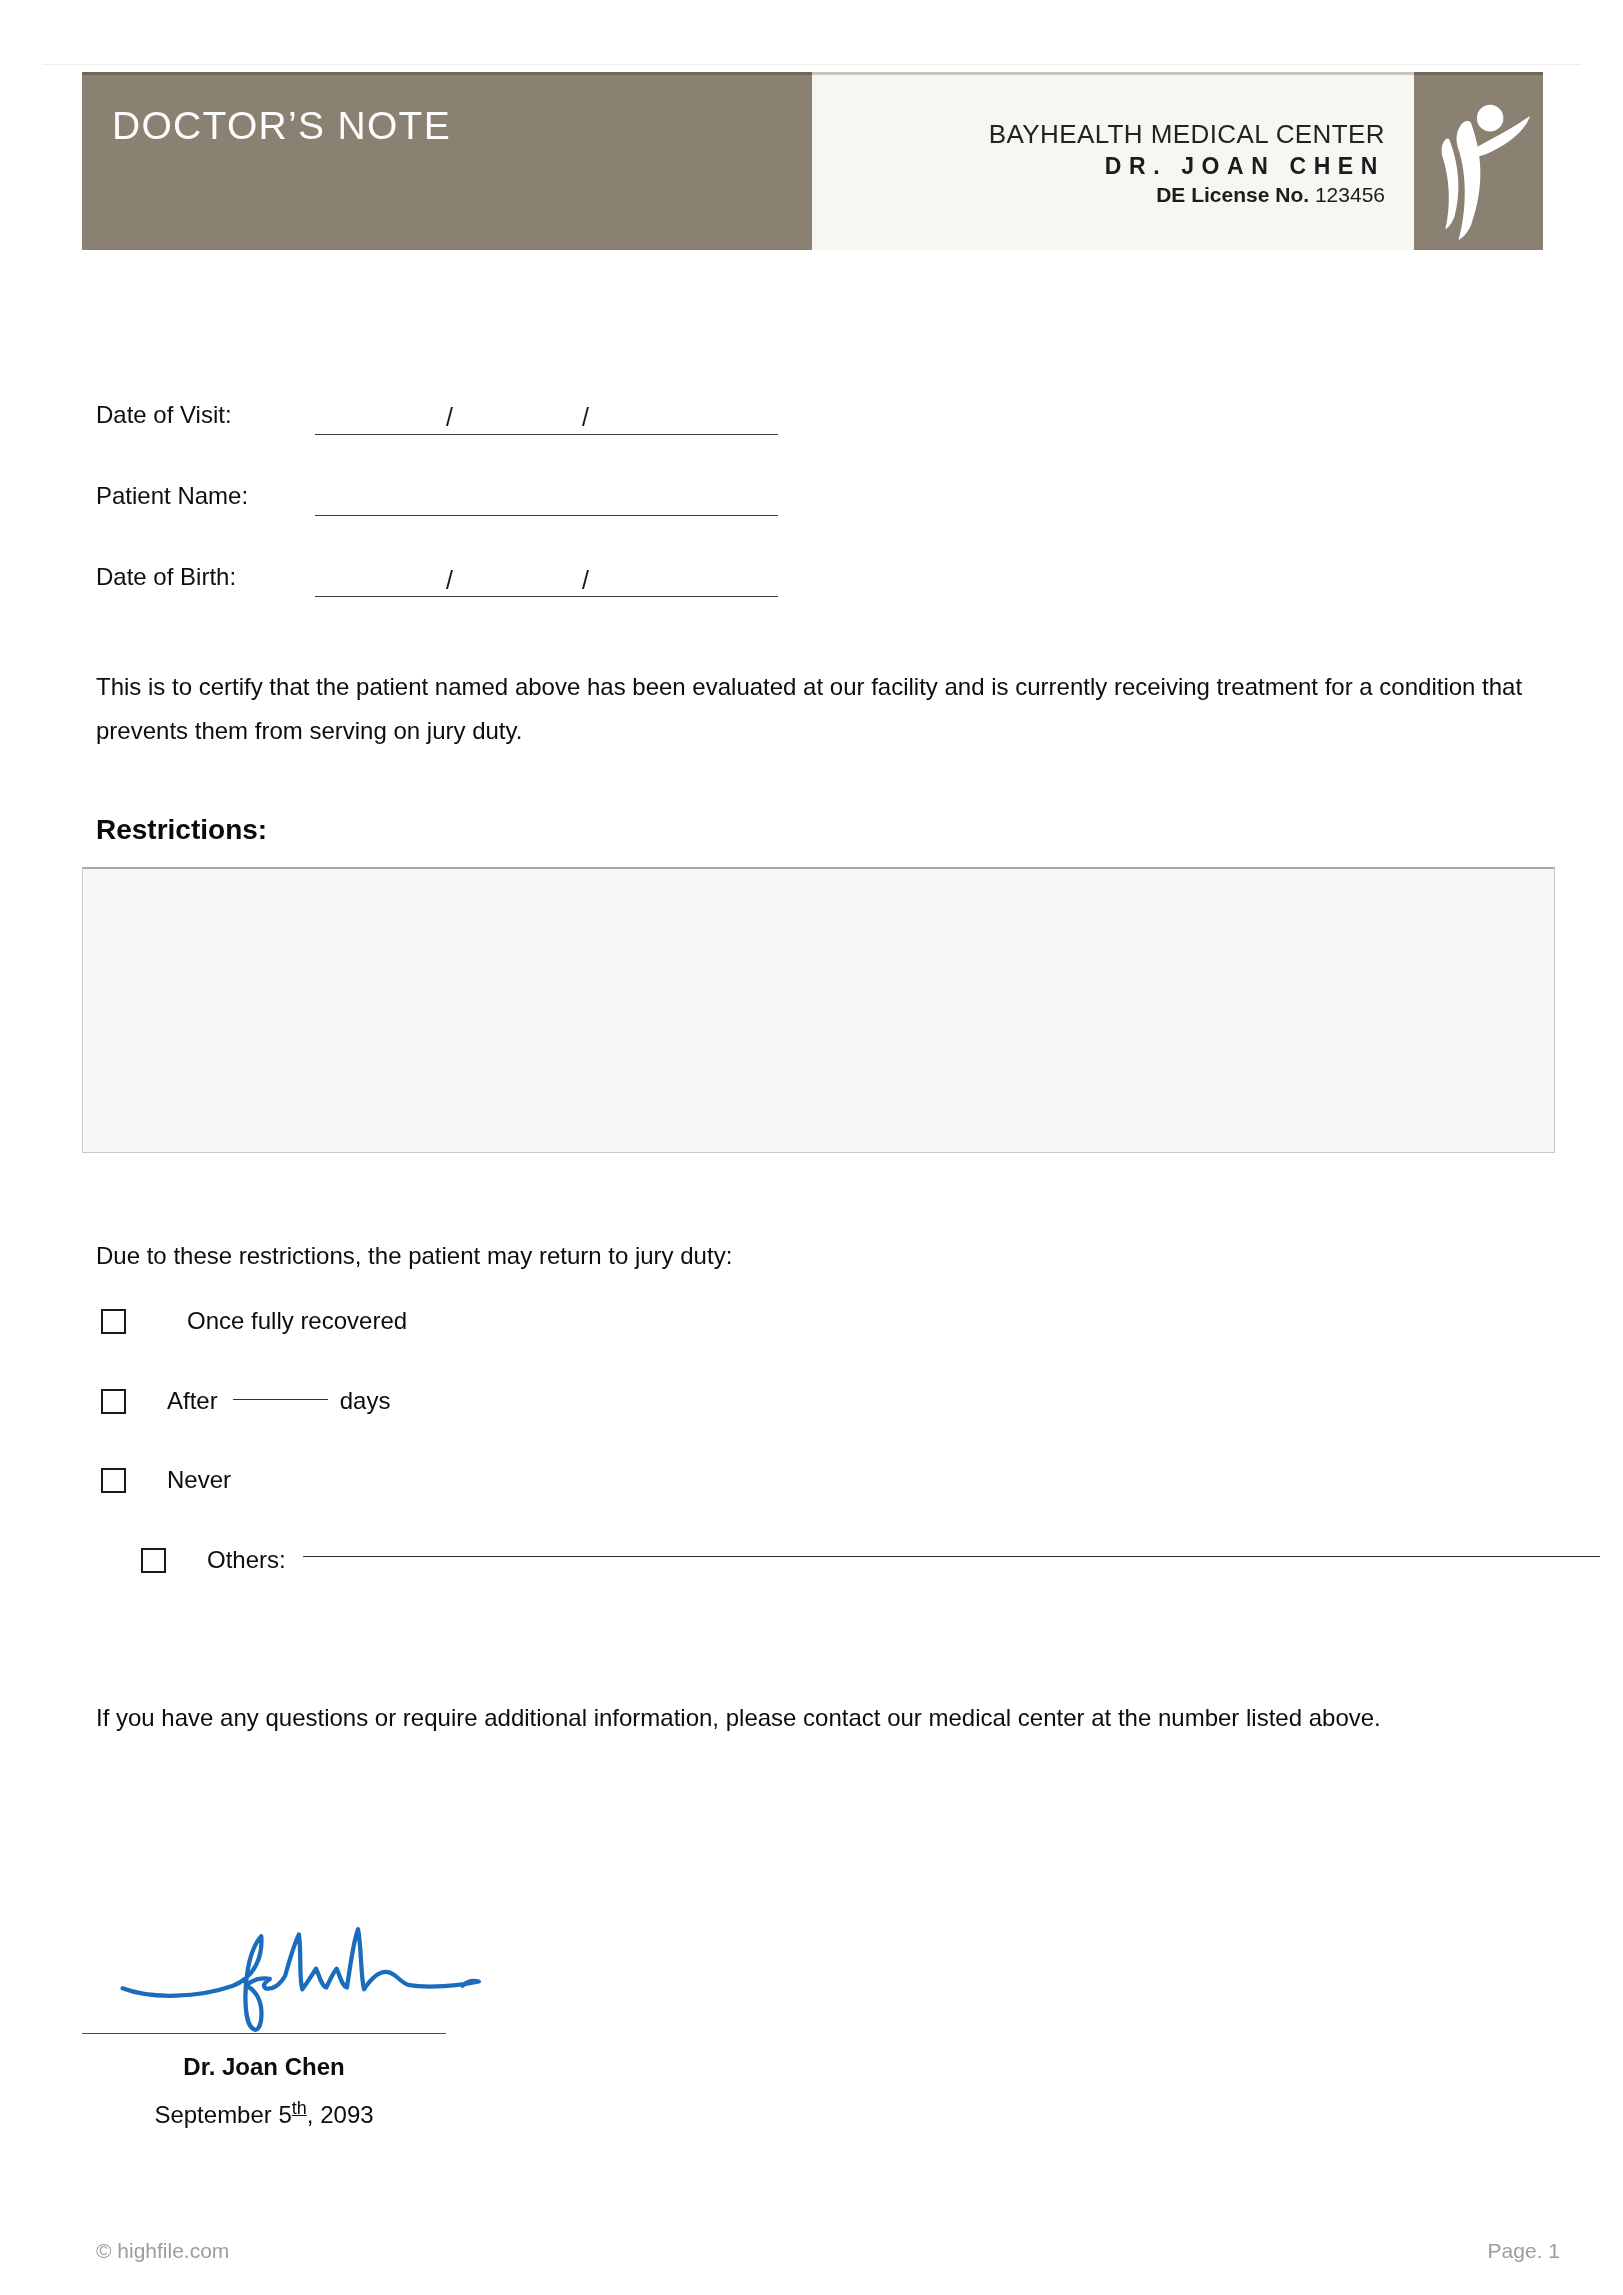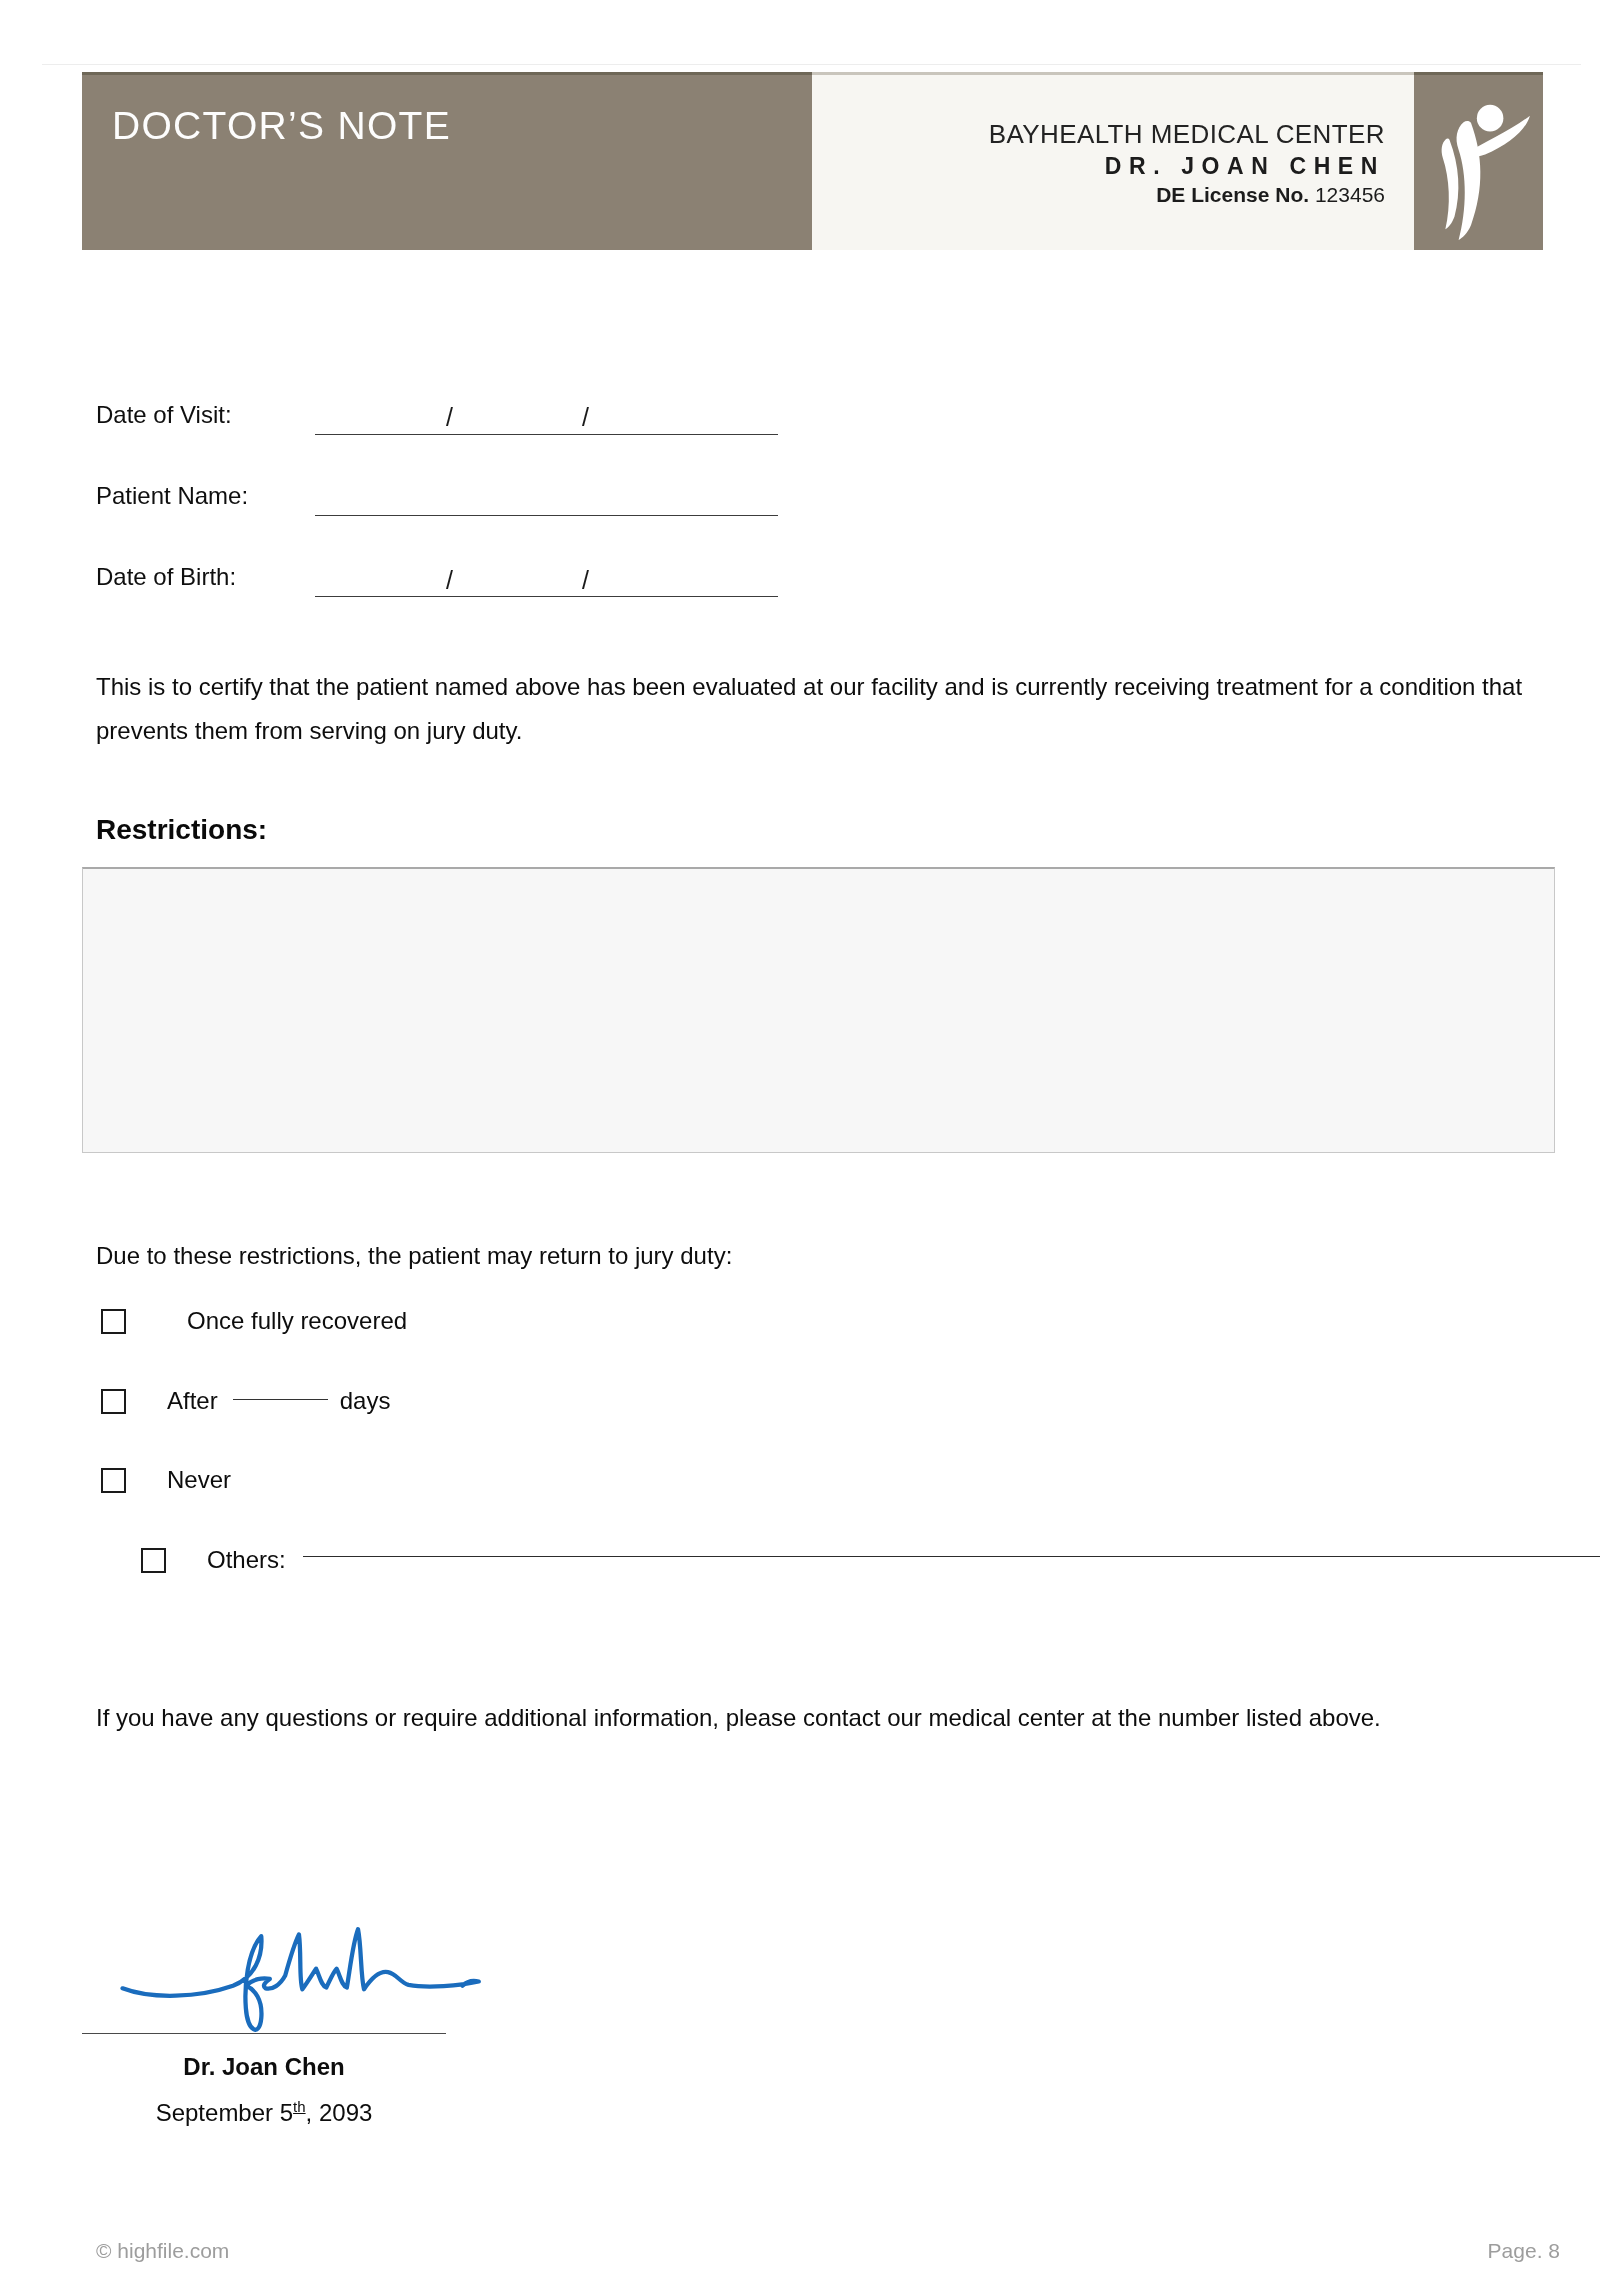--- a/index.html
+++ b/index.html
@@ -46,21 +46,21 @@
         transform:translateY(12px);margin:0 12px 0 15px;}
   .others-line{flex:1;border-bottom:1.7px solid #2c2c2c;transform:translateY(10px);margin-left:17px;}
 
   
   .signature-svg{position:absolute;left:117px;top:1907px;width:369px;height:137px;}
   .sig-line{position:absolute;left:82px;top:2033px;width:364px;height:0;border-top:1.7px solid #4a4a4a;}
   .sig-name{position:absolute;left:82px;top:2053px;width:364px;text-align:center;
         font-size:24px;font-weight:bold;color:#0d0d0d;}
   .sig-date{position:absolute;left:82px;top:2098px;width:364px;text-align:center;
         font-size:24px;color:#0d0d0d;}
-  .sig-date sup{font-size:15px;text-decoration:underline;}
+  .sig-date sup{font-size:18px;text-decoration:underline;}
 
   
   .footer-left{position:absolute;left:96px;top:2239px;font-size:21px;color:#9d9d9d;}
   .footer-right{position:absolute;left:1306px;top:2239px;width:254px;text-align:right;
         font-size:21px;color:#9d9d9d;}
 </style>
 </head>
 <body>
 
 <div class="page">
@@ -151,16 +151,16 @@
              C296,84 306,74 316,76
              C326,78 330,88 340,91
              C362,95 400,92 422,87
              C414,85 407,88 403,92" fill="none" stroke="#1a6cbd" stroke-width="5" stroke-linecap="round" stroke-linejoin="round"></path>
   </svg>
   <div class="sig-line"></div>
   <div class="sig-name">Dr. Joan Chen</div>
   <div class="sig-date"><span>September 5</span><sup>th</sup><span>, 2093</span></div>
 
   <div class="footer-left">© highfile.com</div>
-  <div class="footer-right">Page. 8</div>
+  <div class="footer-right">Page. 1</div>
 
 </div>
 
 
 </body></html>

